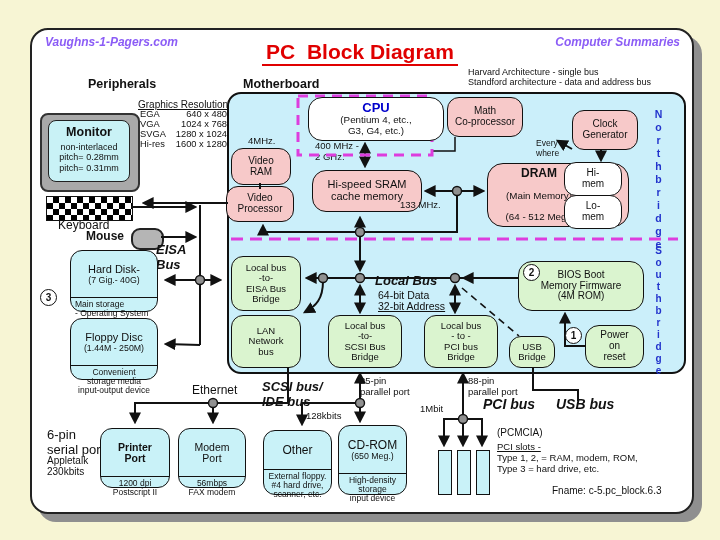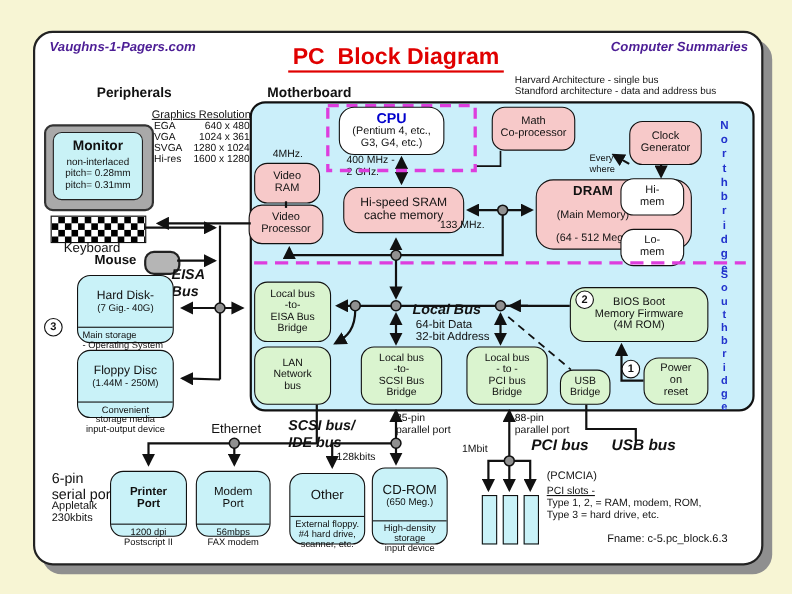--- a/index.html
+++ b/index.html
@@ -12,21 +12,21 @@
   .green{background:#daf4cf;}
   .cyan{background:#c9f2f8;}
   .white{background:#ffffff;}
   .sb{display:block;padding:0;}
   .sb .hd{padding:2px 1px 1px 1px;text-align:center;}
   .sb .bd{border-top:1.4px solid #111;padding:2px 2px;text-align:center;font-size:8.5px;white-space:pre-line;}
   .badge{position:absolute;width:15px;height:15px;border:1.7px solid #111;border-radius:50%;background:#fff;font-weight:bold;font-size:10px;display:flex;align-items:center;justify-content:center;z-index:6;}
   .vert{position:absolute;writing-mode:vertical-rl;text-orientation:upright;font-weight:bold;color:#2233cc;font-size:10.5px;letter-spacing:1px;line-height:1;}
   #title{position:absolute;left:0;right:0;top:40px;text-align:center;font-size:21px;font-weight:bold;color:#e00000;white-space:pre;}
   #title span{border-bottom:2px solid #e00000;padding:0 4px 1px 4px;}
-  .blue-ital{font-weight:bold;font-style:italic;color:#4c1d95;font-size:12px;}
+  .blue-ital{font-weight:bold;font-style:italic;color:#8b5cf6;font-size:12px;}
   .boldital{font-weight:bold;font-style:italic;font-size:13px;color:#111;}
   #mb{position:absolute;left:227px;top:92px;width:455px;height:278px;background:#cbeffa;border:2px solid #111;border-radius:14px;}
   #kbimg{position:absolute;left:46px;top:196px;width:85px;height:23px;border:1px solid #111;background:repeating-conic-gradient(#000 0% 25%, #fff 0% 50%);background-size:12px 12px;}
   #mouseimg{position:absolute;left:131px;top:228px;width:29px;height:18px;background:#b5b5b5;border:2px solid #222;border-radius:9px;}
   #monitor{position:absolute;left:40px;top:113px;width:96px;height:75px;background:#a9a9a9;border:2.5px solid #333;border-radius:8px;}
   #monitor .scr{position:absolute;left:6px;top:5px;width:80px;height:60px;background:#c9f2f6;border:1.5px solid #222;border-radius:8px;text-align:center;}
   .slot{position:absolute;width:12px;height:43px;background:#c9f2f8;border:1.4px solid #111;}
   table.gres{position:absolute;left:138px;top:110px;border-collapse:collapse;font-size:9.3px;line-height:1.06;}
   table.gres td{padding:0 0 0 2px;}
   table.gres td+td{text-align:right;padding-left:10px;}
@@ -60,21 +60,21 @@
 </div>
 <div class="lbl" style="left:138px;top:99px;font-size:10px;text-decoration:underline;">Graphics Resolution</div>
 <table class="gres">
   <tbody>
       <tr>
         <td>EGA</td>
         <td>640 x 480</td>
       </tr>
   <tr>
         <td>VGA</td>
-        <td>1024 x 361</td>
+        <td>1024 x 768</td>
       </tr>
   <tr>
         <td>SVGA</td>
         <td>1280 x 1024</td>
       </tr>
   <tr>
         <td>Hi-res</td>
         <td>1600 x 1280</td>
       </tr>
 </tbody>
@@ -98,21 +98,21 @@
   <div class="hd"><div style="font-size:11px;">Floppy Disc</div><div style="font-size:8.8px;">(1.44M - 250M)</div></div>
   <div class="bd">Convenient
 storage media
 input-output device</div>
 </div>
 
 <svg id="dash" class="abs z6" style="left:0;top:0;width:720px;height:540px;pointer-events:none;">
   <rect x="298" y="96" width="134" height="59" fill="none" stroke="#dd3ddd" stroke-width="3" stroke-dasharray="10 7"></rect>
   <line x1="231" y1="239" x2="678" y2="239" stroke="#dd3ddd" stroke-width="3" stroke-dasharray="12 7"></line>
 </svg>
-<div class="b white z6" style="left:308px;top:97px;width:96px;height:44px;border-radius:14px;">
+<div class="b white z6" style="left:308px;top:97px;width:136px;height:44px;border-radius:14px;">
   <div style="font-weight:bold;font-size:13px;color:#0000cc;">CPU</div>
   <div style="font-size:9.8px;">(Pentium 4, etc.,
 G3, G4, etc.)</div>
 </div>
 <div class="b pink" style="left:447px;top:97px;width:76px;height:40px;">Math
 Co-processor</div>
 <div class="b pink" style="left:572px;top:110px;width:66px;height:40px;">Clock
 Generator</div>
 <div class="lbl" style="left:536px;top:139px;font-size:8.5px;">Every
 where</div>
@@ -124,21 +124,21 @@
 cache memory</div>
 <div class="b pink" style="left:487px;top:163px;width:142px;height:64px;border-radius:16px;align-items:flex-start;padding-left:8px;">
   <div style="width:86px;text-align:center;">
     <div style="font-weight:bold;font-size:12px;">DRAM</div>
     <div style="font-size:9.8px;">(Main Memory)</div>
     <div style="font-size:9.8px;">(64 - 512 Meg.)</div>
   </div>
 </div>
 <div class="b white" style="left:564px;top:162px;width:58px;height:34px;">Hi-
 mem</div>
-<div class="b white" style="left:564px;top:208px;width:58px;height:34px;">Lo-
+<div class="b white" style="left:564px;top:195px;width:58px;height:34px;">Lo-
 mem</div>
 <div class="lbl" style="left:248px;top:136px;">4MHz.</div>
 <div class="lbl" style="left:315px;top:141px;">400 MHz -
 2 GHz.</div>
 <div class="lbl" style="left:400px;top:200px;">133 MHz.</div>
 
 <div class="b green" style="left:231px;top:256px;width:70px;height:55px;font-size:9.5px;">Local bus
 -to-
 EISA Bus
 Bridge</div>
@@ -158,21 +158,21 @@
 <div class="b green" style="left:518px;top:261px;width:126px;height:50px;border-radius:14px;">BIOS Boot
 Memory Firmware
 (4M ROM)</div>
 <div class="badge" style="left:523px;top:264px;">2</div>
 <div class="b green" style="left:585px;top:325px;width:59px;height:43px;border-radius:14px;">Power
 on
 reset</div>
 <div class="badge" style="left:565px;top:327px;">1</div>
 <div class="lbl boldital" style="left:375px;top:274px;">Local Bus</div>
 <div class="lbl" style="left:378px;top:290px;font-size:10.5px;">64-bit Data</div>
-<div class="lbl" style="left:378px;top:301px;font-size:10.5px;">32-bit Address</div>
+<div class="lbl" style="left:378px;top:301px;font-size:10.5px;text-decoration:underline;">32-bit Address</div>
 
 <div class="lbl" style="left:192px;top:384px;font-size:12px;">Ethernet</div>
 <div class="lbl boldital" style="left:262px;top:380px;">SCSI bus/
 IDE bus</div>
 <div class="lbl" style="left:360px;top:376px;">25-pin
 parallel port</div>
 <div class="lbl" style="left:468px;top:376px;">88-pin
 parallel port</div>
 <div class="lbl" style="left:306px;top:411px;">128kbits</div>
 <div class="lbl" style="left:420px;top:404px;">1Mbit</div>

